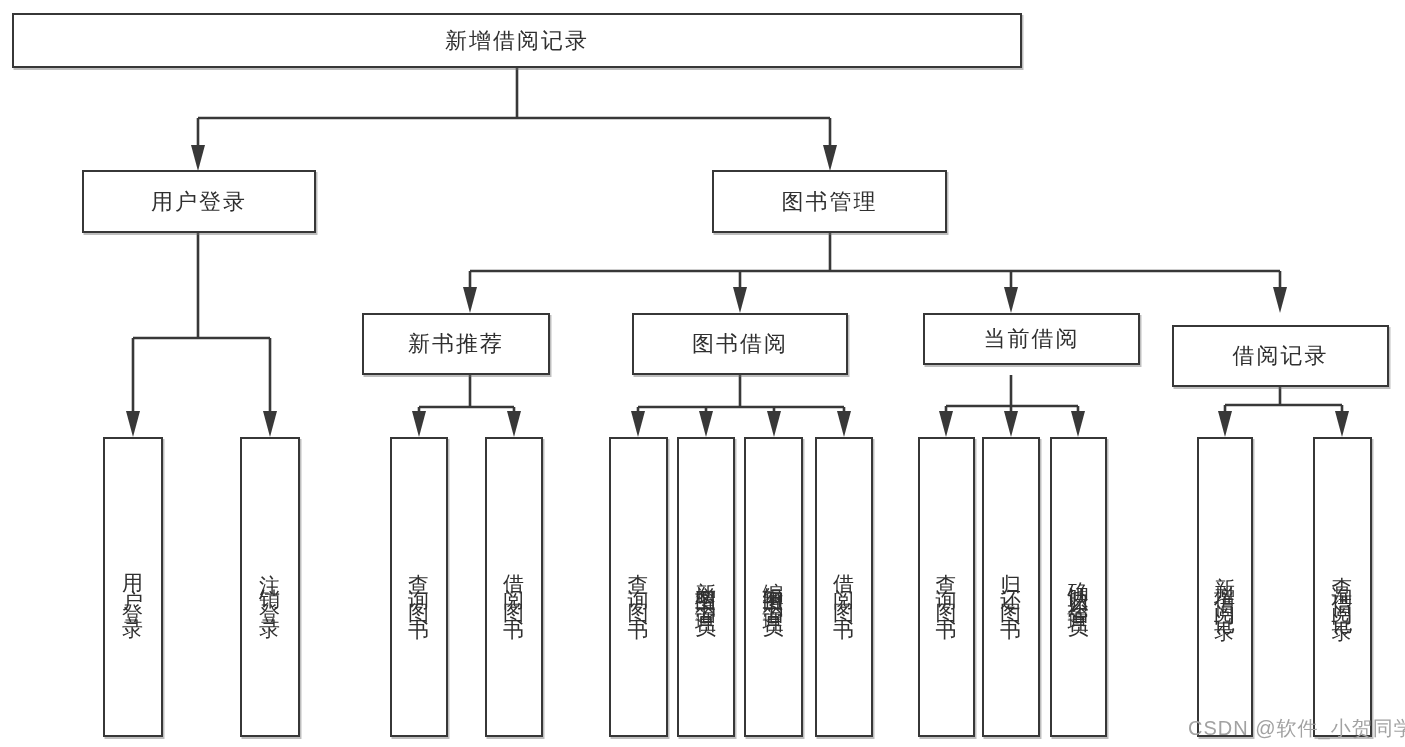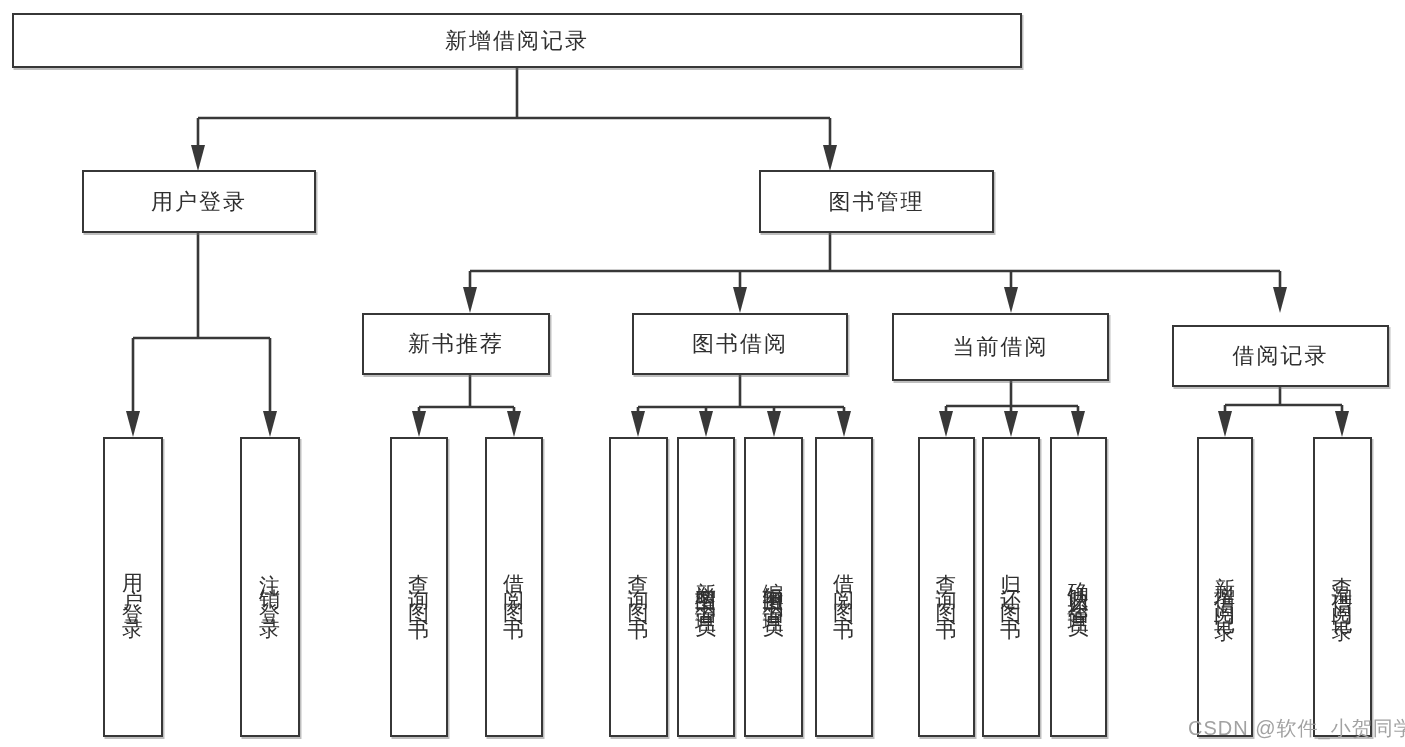--- a/index.html
+++ b/index.html
@@ -41,24 +41,24 @@
   }
   .node .label {
     font-size: 22px;
     letter-spacing: 2px;
     color: #2f2f2f;
     white-space: nowrap;
   }
   
   .n-root  { left: 12px;  top: 13px;  width: 1010px; height: 55px; }
   .n-login { left: 82px;  top: 170px; width: 234px;  height: 63px; }
-  .n-mgmt  { left: 712px; top: 170px; width: 235px;  height: 63px; margin-left: 47px; }
+  .n-mgmt  { left: 712px; top: 170px; width: 235px;  height: 63px; }
   .n-rec   { left: 362px; top: 313px; width: 188px;  height: 62px; }
   .n-bor   { left: 632px; top: 313px; width: 216px;  height: 62px; }
-  .n-cur   { left: 892px; top: 313px; width: 217px;  height: 68px; }
+  .n-cur   { left: 923px; top: 313px; width: 217px;  height: 52px; }
   .n-his   { left: 1172px;top: 313px; width: 217px;  height: 62px; margin-top: 12px; }
   
   .leaf { top: 437px; height: 300px; }
   .leaf .label {
     writing-mode: vertical-rl;
     text-orientation: mixed;
     font-size: 21px;
     line-height: 1;
     letter-spacing: 15px;
   }

